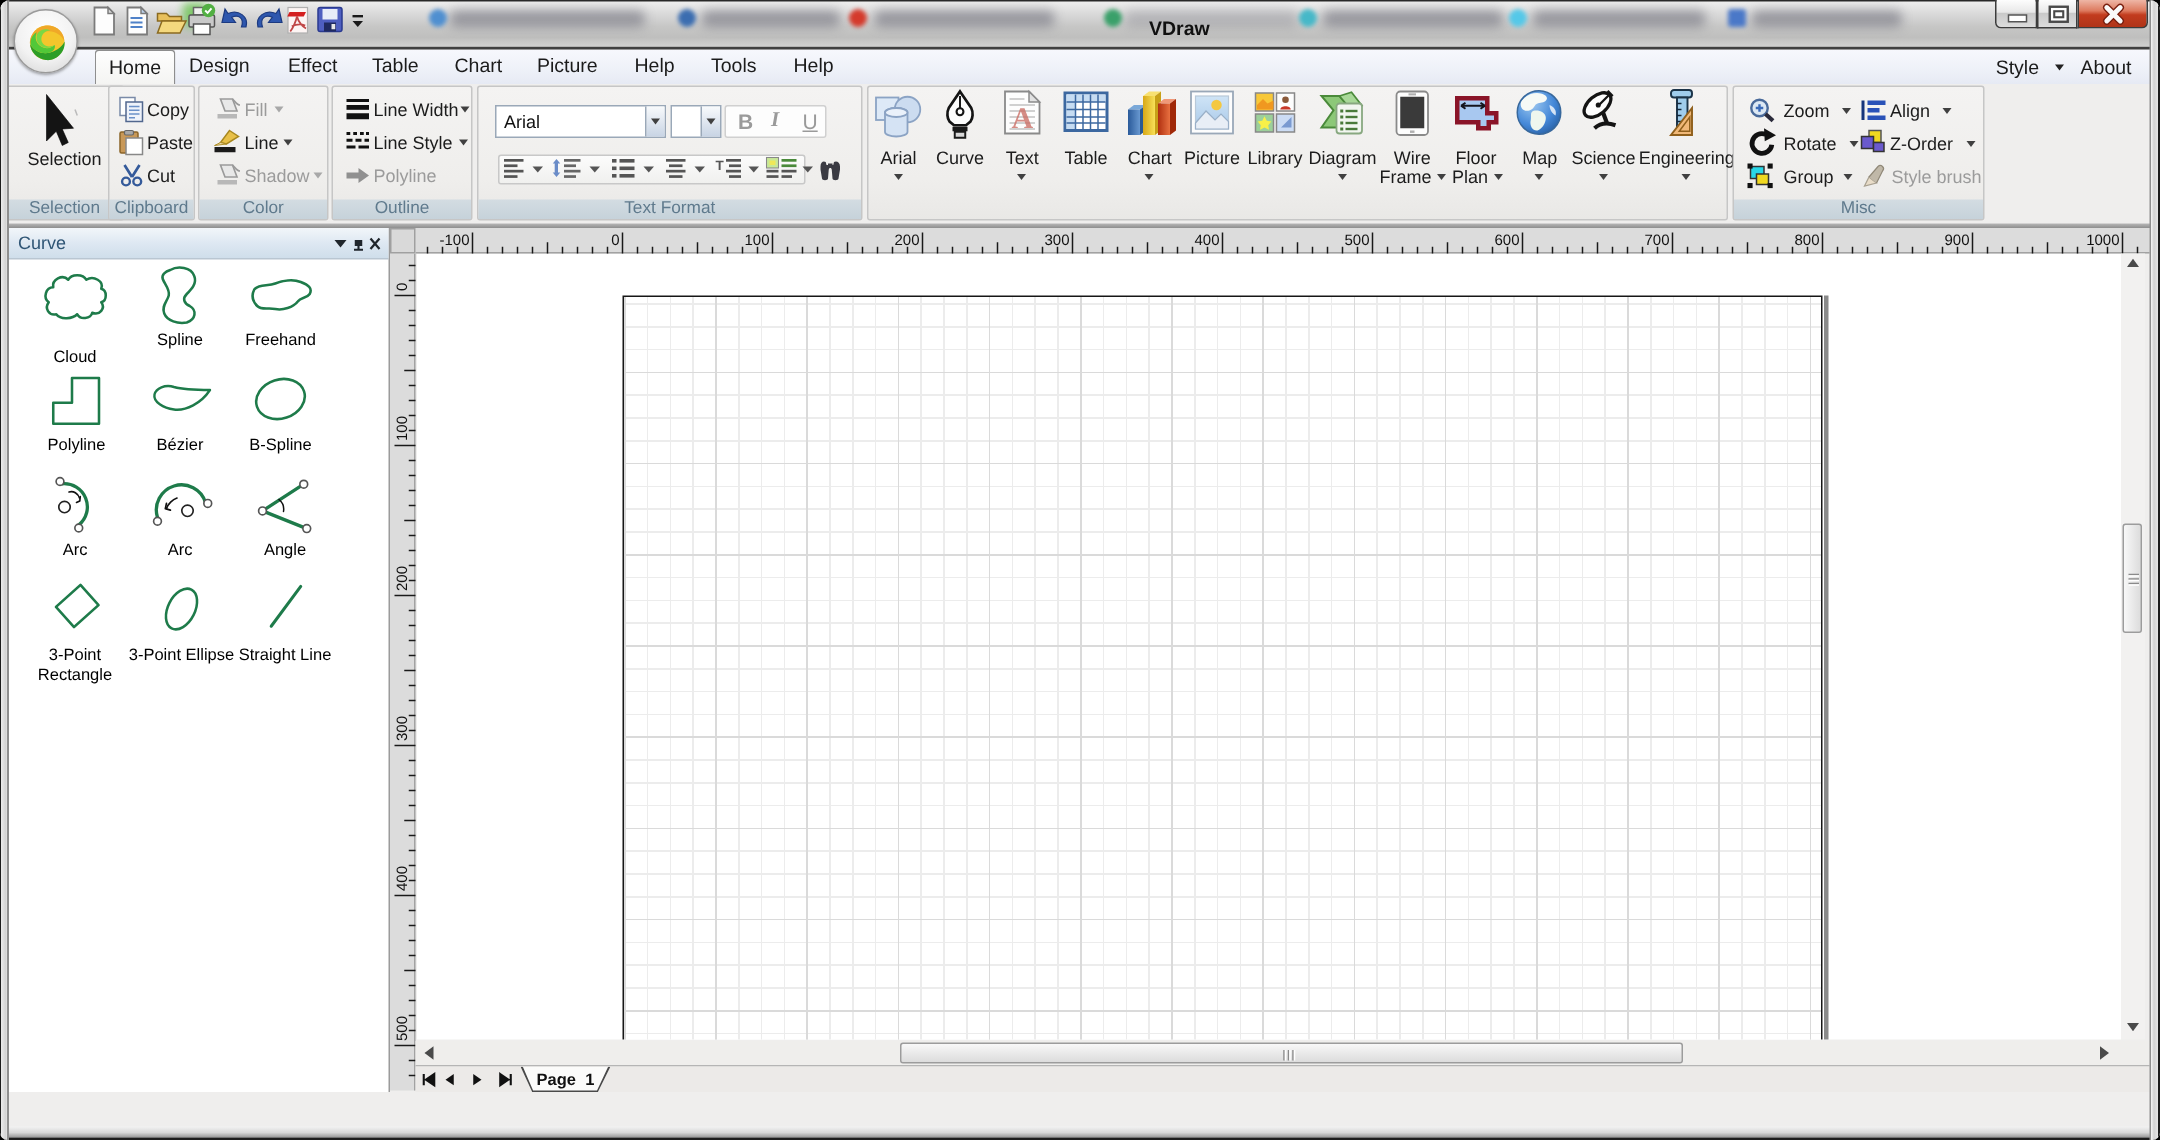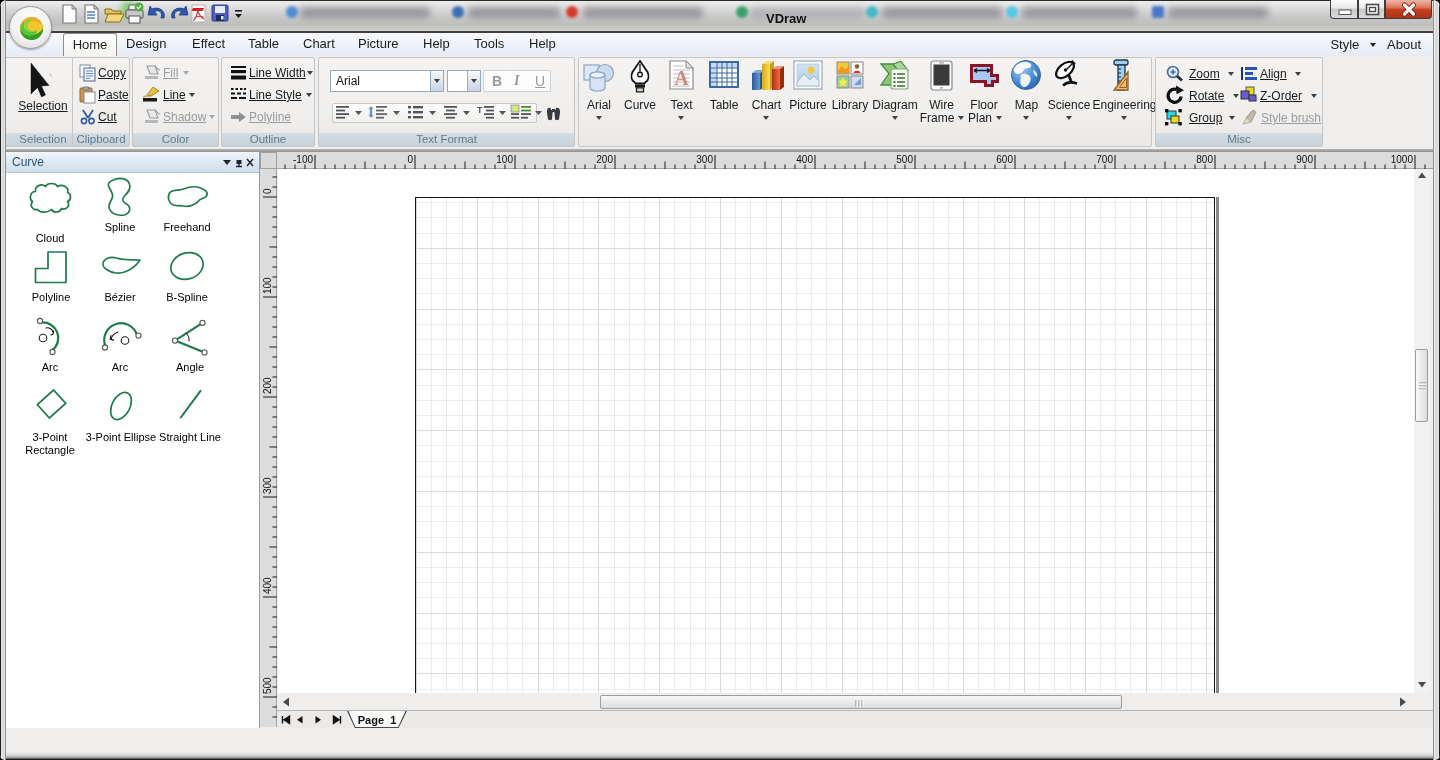--- a/index.html
+++ b/index.html
@@ -44,21 +44,21 @@
 #hometab { position:absolute; left:62px; top:0px; width:54px; height:23px;
   background:linear-gradient(#fefefe,#f4f4f2); border:1px solid #8e8e8e; border-bottom:none;
   border-radius:3px 3px 0 0; text-align:center; font-size:13px; color:#1b1b1b; padding-top:3px; }
 #styleabout { position:absolute; right:18px; top:4px; font-size:13px; color:#1b1b1b; }
 
 #ribbon { left:1px; top:56px; width:1438px; height:95px; background:#efeeed; z-index:4; }
 .group { position:absolute; top:1px; height:90px; border:1px solid #c6c6c6;
   background:linear-gradient(#f4f3f2 0,#efeeec 70%,#e9e8e6 100%); border-radius:2px; }
 .glabel { position:absolute; left:0; bottom:0; width:100%; height:13px;
   background:linear-gradient(#d3dce2,#c6d2da); color:#5f7a8d; font-size:11.5px; text-align:center; line-height:13px; }
-.ritem { position:absolute; font-size:12px; color:#1c1c1c; white-space:nowrap;text-decoration:underline; }
+.ritem { position:absolute; font-size:12px; color:#1c1c1c; white-space:nowrap; }
 .rgray { color:#9b9b9b; }
 .caret { position:absolute; width:0; height:0; border-left:3.5px solid transparent; border-right:3.5px solid transparent; border-top:4px solid #404040; }
 .caretg { border-top-color:#a8a8a8; }
 .biglabel { position:absolute; font-size:12px; color:#1c1c1c; text-align:center; transform:translateX(-50%); white-space:nowrap; }
 #ribbonsep { left:0; top:149px; width:1440px; height:3px; background:linear-gradient(#b7b7b7,#8e8e8e); z-index:6; }
 
 #panel { left:6px; top:152px; width:254px; height:576px; background:#ffffff; border-right:1px solid #9b9b9b; z-index:3; }
 #phead { position:absolute; left:0; top:0; width:100%; height:21px;
   background:linear-gradient(#f2f6fa 0,#dee8f2 50%,#cfdeeb 100%); border-bottom:1px solid #b9c6d2;
   color:#2f5575; font-size:12px; line-height:20px; padding-left:6px; }

